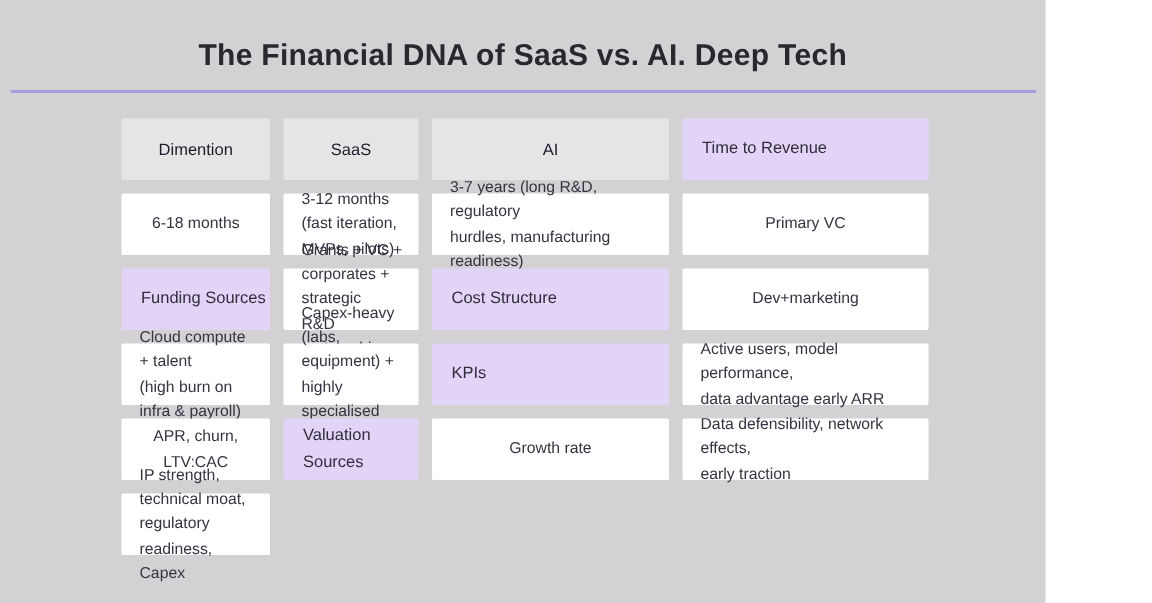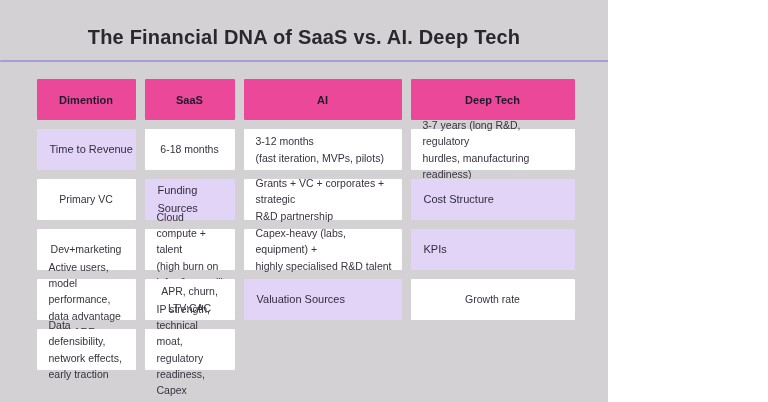--- a/index.html
+++ b/index.html
@@ -1,21 +1,21 @@
 <!DOCTYPE html>
 <html><head>
 <meta charset="utf-8">
 <style>
   html, body {
     margin: 0;
     padding: 0;
   }
   .slide {
     position: relative;
-    width: 608px;
+    width: 697px;
     height: 402px;
     background: #d3d1d4;
     font-family: "Liberation Sans", sans-serif;
     overflow: hidden;
   }
   .slide-title {
     padding-top: 25px;
     text-align: center;
     font-size: 20px;
     font-weight: 700;
@@ -32,27 +32,27 @@
   }
   .comparison-table {
     width: 535px;
     margin: 17px auto 0 auto;
     display: grid;
     grid-template-columns: 99px 90px 158px 164px;
     grid-auto-rows: 41px;
     gap: 9px;
   }
   .th {
-    background: #ec4899;
+    background: #e5e5e5;
     border-radius: 1px;
     display: flex;
     align-items: center;
     justify-content: center;
     font-size: 11px;
-    font-weight: 700;
+    font-weight: 400;
     color: #1f1a2b;
   }
   .td {
     background: #ffffff;
     border-radius: 1px;
     display: flex;
     align-items: center;
     font-size: 10.5px;
     color: #37323f;
     line-height: 1.55;
@@ -81,21 +81,20 @@
 
   <div class="slide-title">The Financial DNA of SaaS vs. AI. Deep Tech</div>
 
   <div class="title-divider"></div>
 
   <div class="comparison-table">
 
     <div class="th">Dimention</div>
     <div class="th">SaaS</div>
     <div class="th">AI</div>
-    <div class="th">Deep Tech</div>
 
     <div class="td dim">Time to Revenue</div>
     <div class="td center">6-18 months</div>
     <div class="td left">3-12 months
 (fast iteration, MVPs, pilots)</div>
     <div class="td left">3-7 years (long R&amp;D, regulatory
 hurdles, manufacturing readiness)</div>
 
     <div class="td center">Primary VC</div>
     <div class="td dim">Funding Sources</div>

